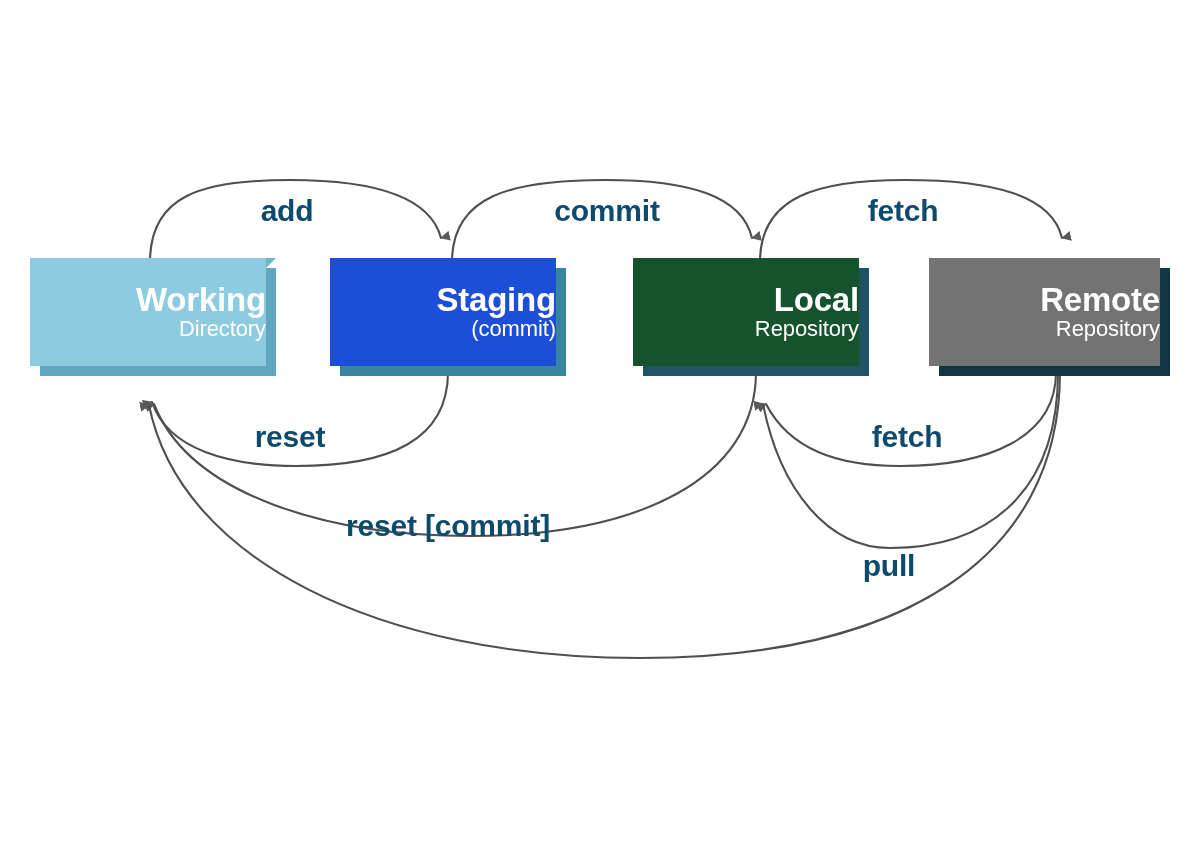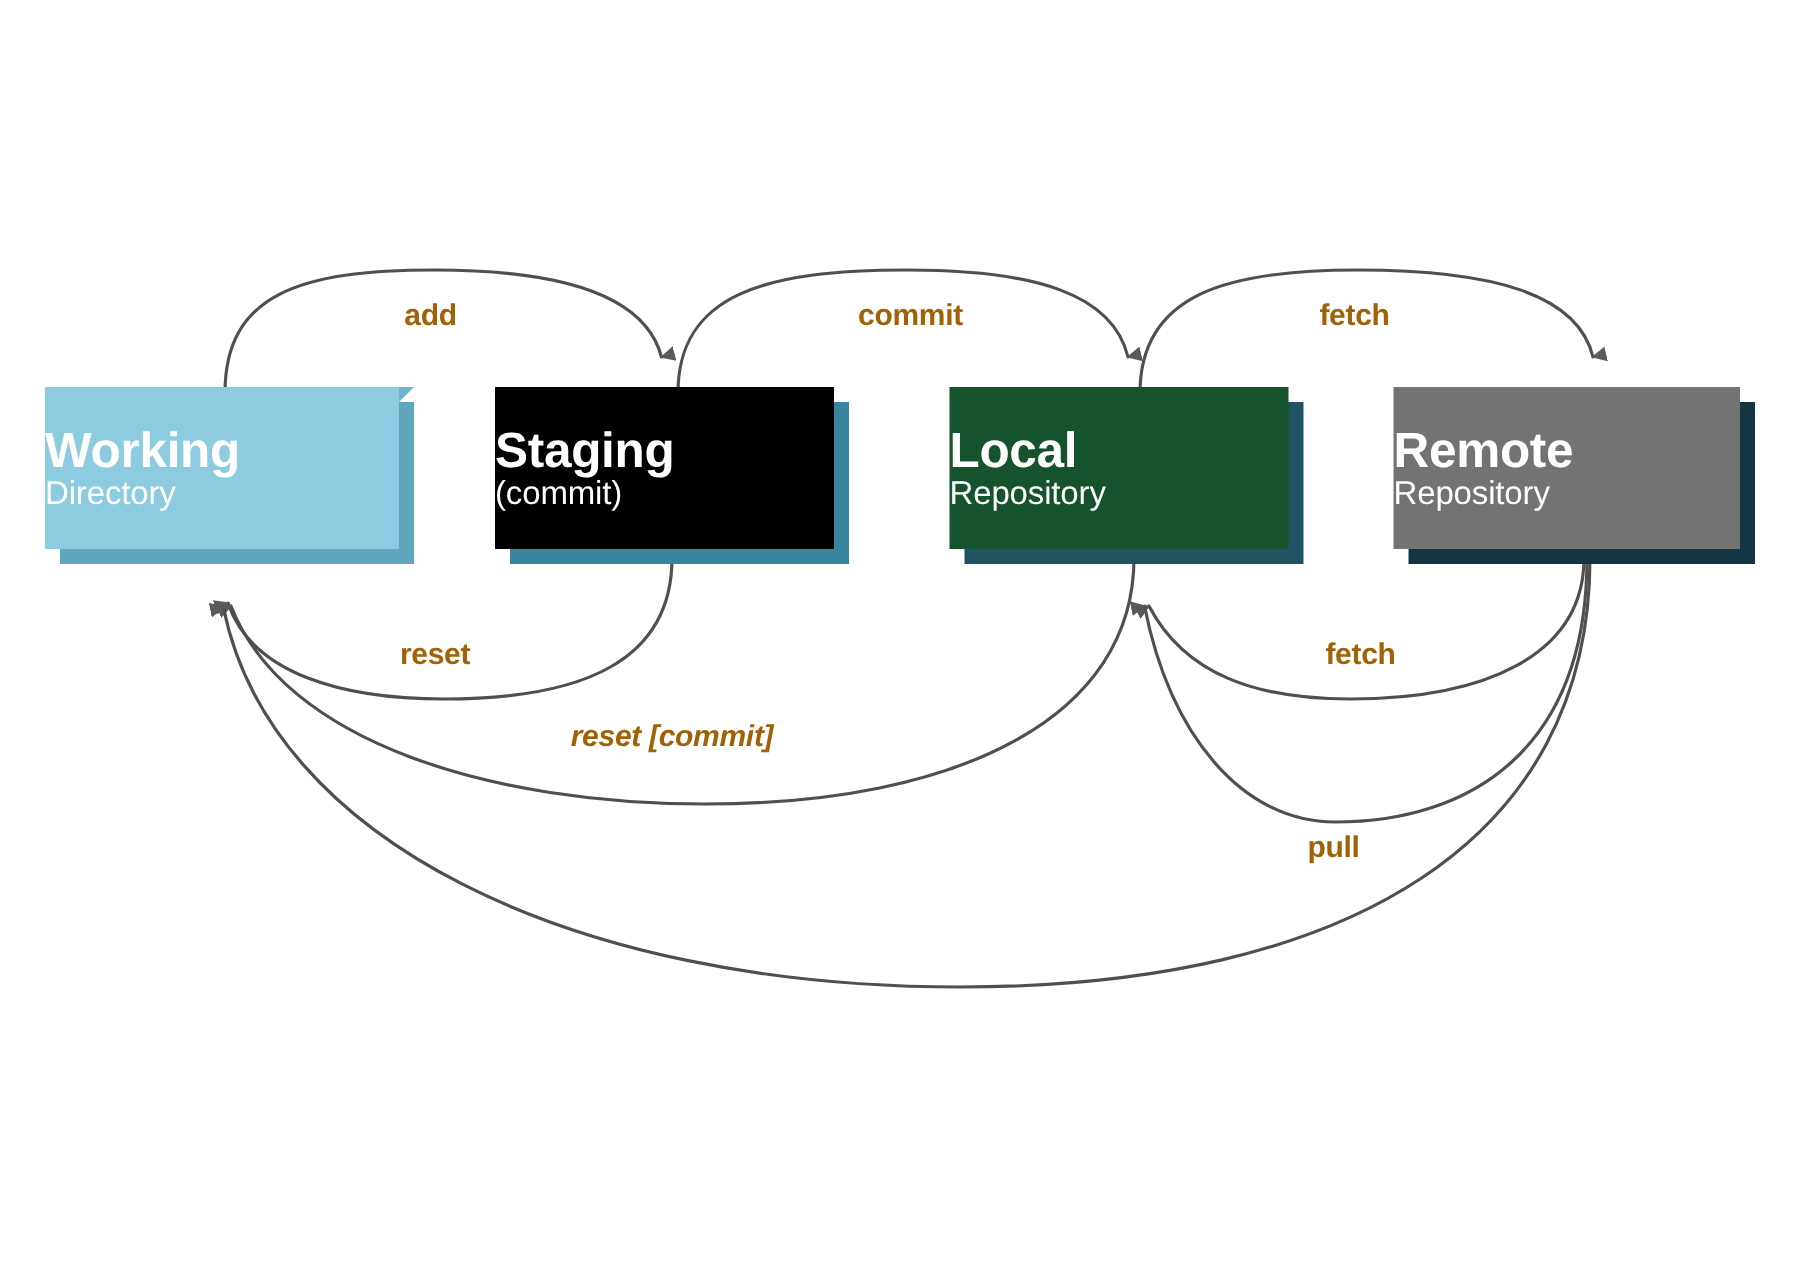--- a/index.html
+++ b/index.html
@@ -24,42 +24,42 @@
     left: 0;
     top: 0;
     width: 1200px;
     height: 848px;
   }
   .node-box {
     position: absolute;
     box-sizing: border-box;
     display: flex;
     flex-direction: column;
-    align-items: flex-start;
+    align-items: flex-end;
     justify-content: center;
     color: #ffffff;
     text-align: center;
     line-height: 1.04;
   }
   .node-title {
     font-size: 33px;
     font-weight: bold;
     letter-spacing: -0.2px;
     margin-bottom: 1px;
   }
   .node-subtitle {
     font-size: 22px;
     font-weight: normal;
     letter-spacing: -0.1px;
   }
   .edge-label {
     position: absolute;
-    font-size: 20px;
+    font-size: 30px;
     font-weight: bold;
-    color: #a16207;
+    color: #0c4a6e;
     white-space: nowrap;
     transform: translate(-50%, -50%);
     letter-spacing: -0.2px;
   }
 </style>
 </head>
 <body>
 
 <div id="diagram-root">
 
@@ -94,38 +94,38 @@
   </svg>
 
   <div style="position:absolute;left:40px;top:268px;width:236px;height:108px;background:#5FA6BE;"></div>
   <div style="position:absolute;left:266px;top:258px;width:0;height:0;border-left:10px solid #6FB4CC;border-bottom:10px solid transparent;border-top:0 solid transparent;"></div>
   <div class="node-box" style="left:30px;top:258px;width:236px;height:108px;background:#8CCBE0;">
     <div class="node-title">Working</div>
     <div class="node-subtitle">Directory</div>
   </div>
 
   <div style="position:absolute;left:340px;top:268px;width:226px;height:108px;background:#37859F;"></div>
-  <div class="node-box" style="left:330px;top:258px;width:226px;height:108px;background:#000000;">
+  <div class="node-box" style="left:330px;top:258px;width:226px;height:108px;background:#1d4ed8;">
     <div class="node-title">Staging</div>
     <div class="node-subtitle">(commit)</div>
   </div>
 
   <div style="position:absolute;left:643px;top:268px;width:226px;height:108px;background:#1F5263;"></div>
   <div class="node-box" style="left:633px;top:258px;width:226px;height:108px;background:#14532d;">
     <div class="node-title">Local</div>
     <div class="node-subtitle">Repository</div>
   </div>
 
   <div style="position:absolute;left:939px;top:268px;width:231px;height:108px;background:#123642;"></div>
   <div class="node-box" style="left:929px;top:258px;width:231px;height:108px;background:#737373;">
     <div class="node-title">Remote</div>
     <div class="node-subtitle">Repository</div>
   </div>
 
   <div class="edge-label" style="left:287px;top:211px;">add</div>
   <div class="edge-label" style="left:607px;top:211px;">commit</div>
   <div class="edge-label" style="left:903px;top:211px;">fetch</div>
   <div class="edge-label" style="left:290px;top:437px;">reset</div>
-  <div class="edge-label" style="left:448px;top:492px;font-style:italic;">reset [commit]</div>
+  <div class="edge-label" style="left:448px;top:526px;">reset [commit]</div>
   <div class="edge-label" style="left:907px;top:437px;text-align:center;">fetch</div>
   <div class="edge-label" style="left:889px;top:566px;">pull</div>
 
 </div>
 
 </body></html>

